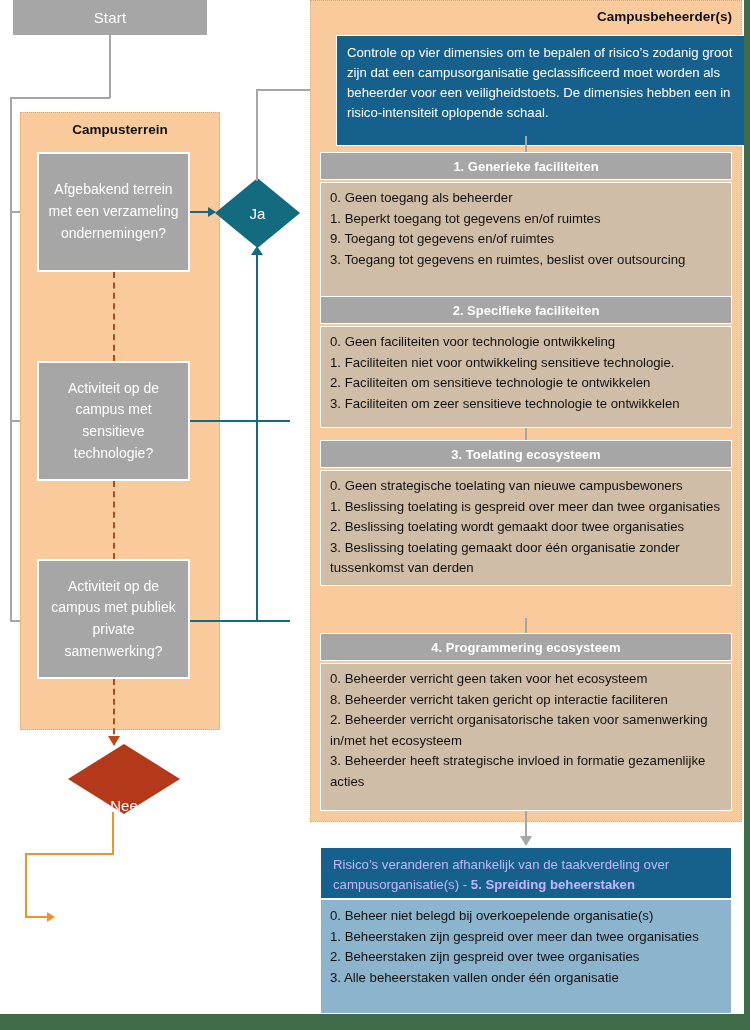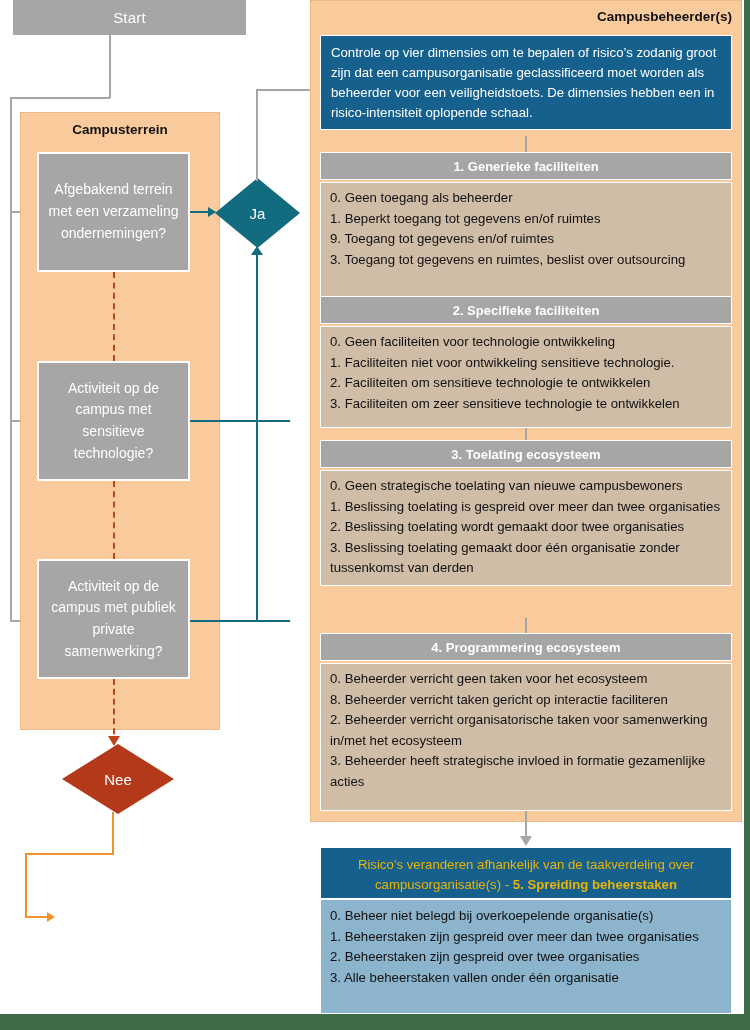--- a/index.html
+++ b/index.html
@@ -8,21 +8,21 @@
     background:#ffffff;
     font-family:"Liberation Sans", sans-serif;
     overflow:hidden;
     position:relative;
   }
   #stage{position:relative;width:750px;height:1030px;}
   .abs{position:absolute;box-sizing:border-box;}
 
   
   .start-box{
-    left:13px;top:0px;width:233px;height:35px;
+    left:13px;top:0px;width:194px;height:35px;
     background:#a6a6a6;color:#ffffff;
     display:flex;align-items:center;justify-content:center;
     font-size:15px;letter-spacing:.2px;
   }
   .lane{
     left:20px;top:112px;width:200px;height:618px;
     background:#f9cb9c;border:1px dotted #e8a765;
   }
   .lane-title{
     left:20px;top:118px;width:200px;height:22px;
@@ -38,21 +38,21 @@
   .dec2{left:37px;top:361px;width:153px;height:120px;}
   .dec3{left:37px;top:559px;width:153px;height:120px;}
 
   
   .diamond{
     display:flex;align-items:center;justify-content:center;
     color:#ffffff;font-size:15px;
     clip-path:polygon(50% 0,100% 50%,50% 100%,0 50%);
   }
   .dia-ja{left:215px;top:178px;width:85px;height:70px;background:#136b7f;}
-  .dia-nee{left:62px;top:744px;width:112px;height:70px;background:#b4391b;}
+  .dia-nee{left:68px;top:744px;width:112px;height:70px;background:#b4391b;align-items:flex-end;}
 
   .vifo{
     left:54px;top:894px;width:112px;height:46px;
     background:#f0932b;color:#ffffff;border-radius:7px;
     border:1px dotted #e3861f;
     display:flex;align-items:center;justify-content:center;font-size:15px;
   }
 
   
   .ln{background:#a6a6a6;}
@@ -73,39 +73,39 @@
   .rpanel{
     left:310px;top:0px;width:432px;height:822px;
     background:#f9cb9c;border:1px dotted #e8a765;
   }
   .rpanel-title{
     left:310px;top:5px;width:422px;height:22px;
     display:flex;align-items:center;justify-content:flex-end;
     font-size:13.5px;font-weight:bold;color:#111;
   }
   .intro{
-    left:320px;top:35px;width:412px;height:95px;
+    left:336px;top:35px;width:412px;height:111px;
     background:#15608d;color:#ffffff;
     font-size:13.2px;line-height:1.52;padding:7px 10px 0 10px;
     border:1px solid #ffffff;
   }
   .dim-hd{
     background:#a6a6a6;color:#ffffff;border:1px solid #ffffff;
     display:flex;align-items:center;justify-content:center;
     font-size:13px;font-weight:bold;
   }
   .dim-bd{
     background:#d0bda7;color:#111111;border:1px solid #ffffff;
     font-size:13.2px;line-height:1.56;padding:5px 9px 4px 9px;
   }
   .dim-bd div{white-space:normal;}
 
   .concl-hd{
-    background:#15608d;color:#eab308;border:1px solid #ffffff;
-    font-size:13.2px;line-height:1.5;text-align:center;
+    background:#15608d;color:#c4b5fd;border:1px solid #ffffff;
+    font-size:13.2px;line-height:1.5;text-align:left;
     padding:7px 12px 0 12px;
   }
   .concl-hd b{font-weight:bold;}
   .concl-bd{
     background:#8cb4cc;color:#111111;border:1px solid #ffffff;
     font-size:13.2px;line-height:1.56;padding:6px 9px 0 9px;
   }
 
   .greenbar-bottom{left:0;top:1014px;width:750px;height:16px;background:#3f6b48;}
   .greenbar-right{left:744px;top:0px;width:6px;height:1030px;background:#3f6b48;}

